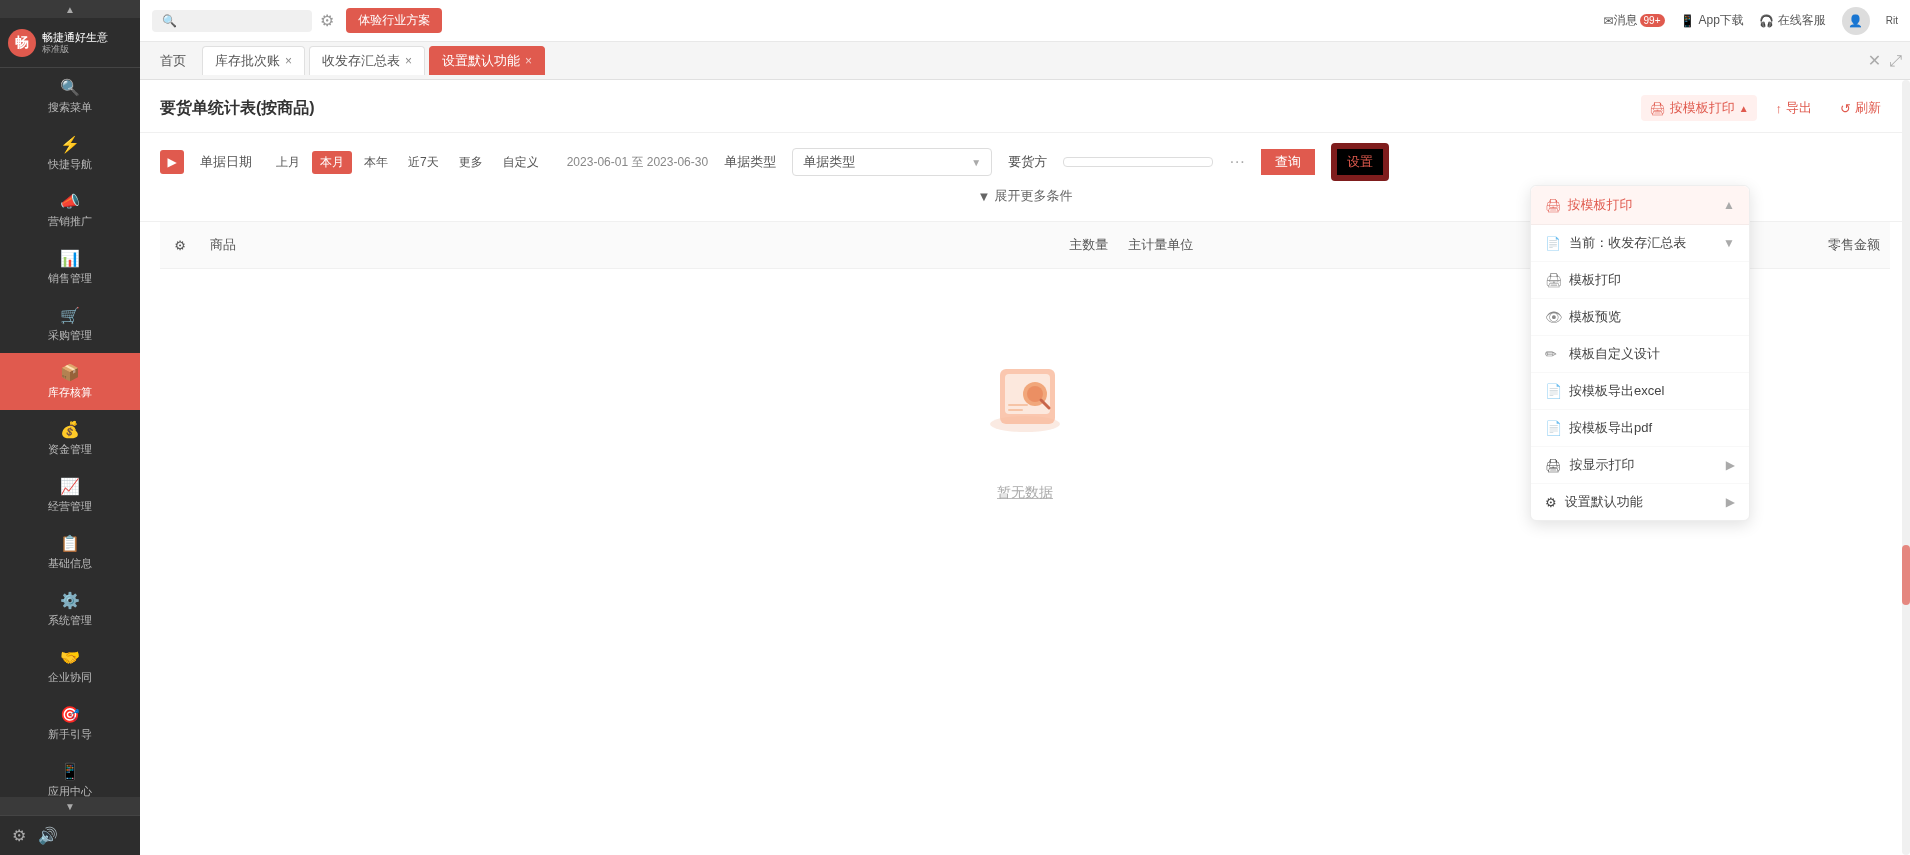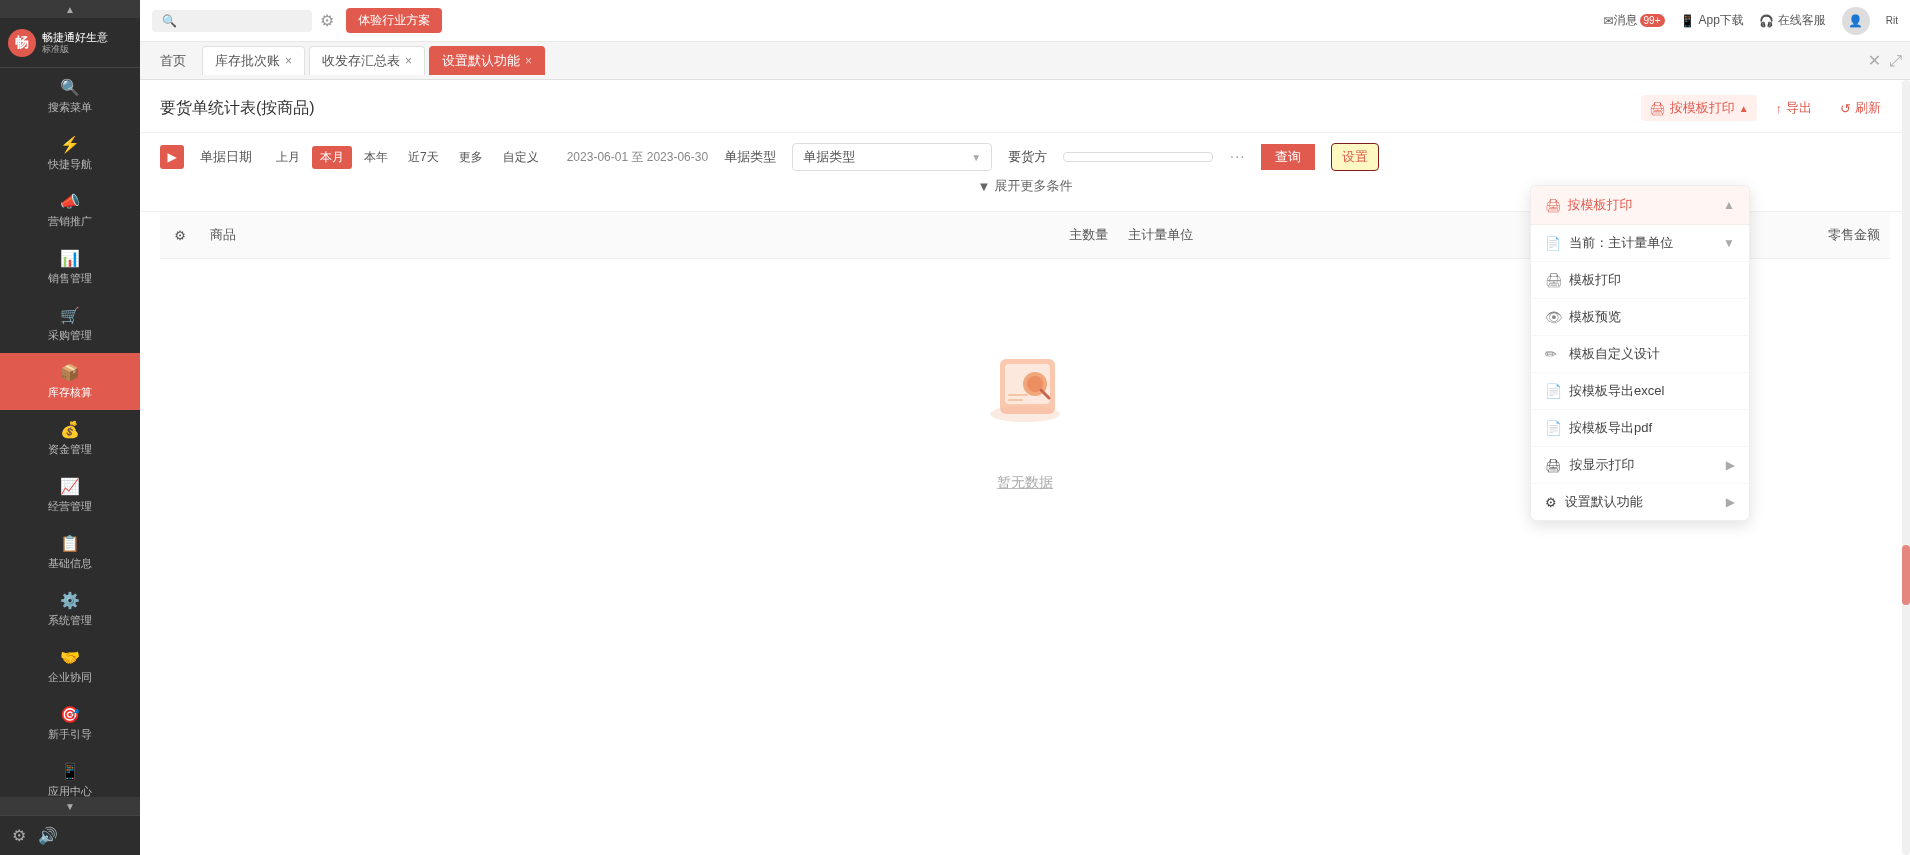--- a/index.html
+++ b/index.html
@@ -164,21 +164,21 @@
     }
 
     
     .page-header {
       padding: 14px 20px 10px;
       border-bottom: 1px solid #f0f0f0;
       display: flex;
       align-items: center;
       justify-content: space-between;
     }
-    .page-title { font-size: 16px; font-weight: normal; color: #333; }
+    .page-title { font-size: 16px; font-weight: bold; color: #333; }
     .page-actions { display: flex; align-items: center; gap: 10px; position: relative; }
     .action-btn {
       display: flex; align-items: center; gap: 4px;
       font-size: 13px; color: #e05a4e; cursor: pointer; padding: 4px 8px;
       border: 1px solid transparent; border-radius: 4px;
     }
     .action-btn-refresh { color: #e05a4e; }
 
     
     .print-template-btn {
@@ -277,21 +277,21 @@
     .dropdown-item .di-icon { color: #888; font-size: 14px; width: 16px; }
     .dropdown-item-expand {
       display: flex; align-items: center; justify-content: space-between;
       padding: 9px 14px; font-size: 13px; color: #444;
       cursor: pointer; border-bottom: 1px solid #f8f8f8;
     }
     .dropdown-item-expand-left { display: flex; align-items: center; gap: 8px; }
 
     
     .settings-btn {
-      border: 1px solid #7f1d1d; color: #e05a4e; background: #fef9c3;
+      border: 6px solid #7f1d1d; color: #e05a4e; background: #000000;
       padding: 4px 10px; border-radius: 4px; font-size: 13px; cursor: pointer;
     }
     .query-btn {
       background: #e05a4e; color: #fff;
       padding: 4px 14px; border-radius: 0; font-size: 13px; cursor: pointer;
       border: none;
     }
 
     
     .more-dots { color: #aaa; cursor: pointer; font-size: 16px; }
@@ -460,21 +460,21 @@
           <div class="dropdown-header-left">
             <span>🖨</span>
             <span>按模板打印</span>
           </div>
           <span class="dropdown-chevron">▲</span>
         </div>
 
         <div class="dropdown-item-expand">
           <div class="dropdown-item-expand-left">
             <span class="di-icon">📄</span>
-            <span>当前：主计量单位</span>
+            <span>当前：收发存汇总表</span>
           </div>
           <span class="dropdown-chevron">▼</span>
         </div>
 
         <div class="dropdown-item">
           <span class="di-icon">🖨</span>
           <span>模板打印</span>
         </div>
         <div class="dropdown-item">
           <span class="di-icon">👁</span>

